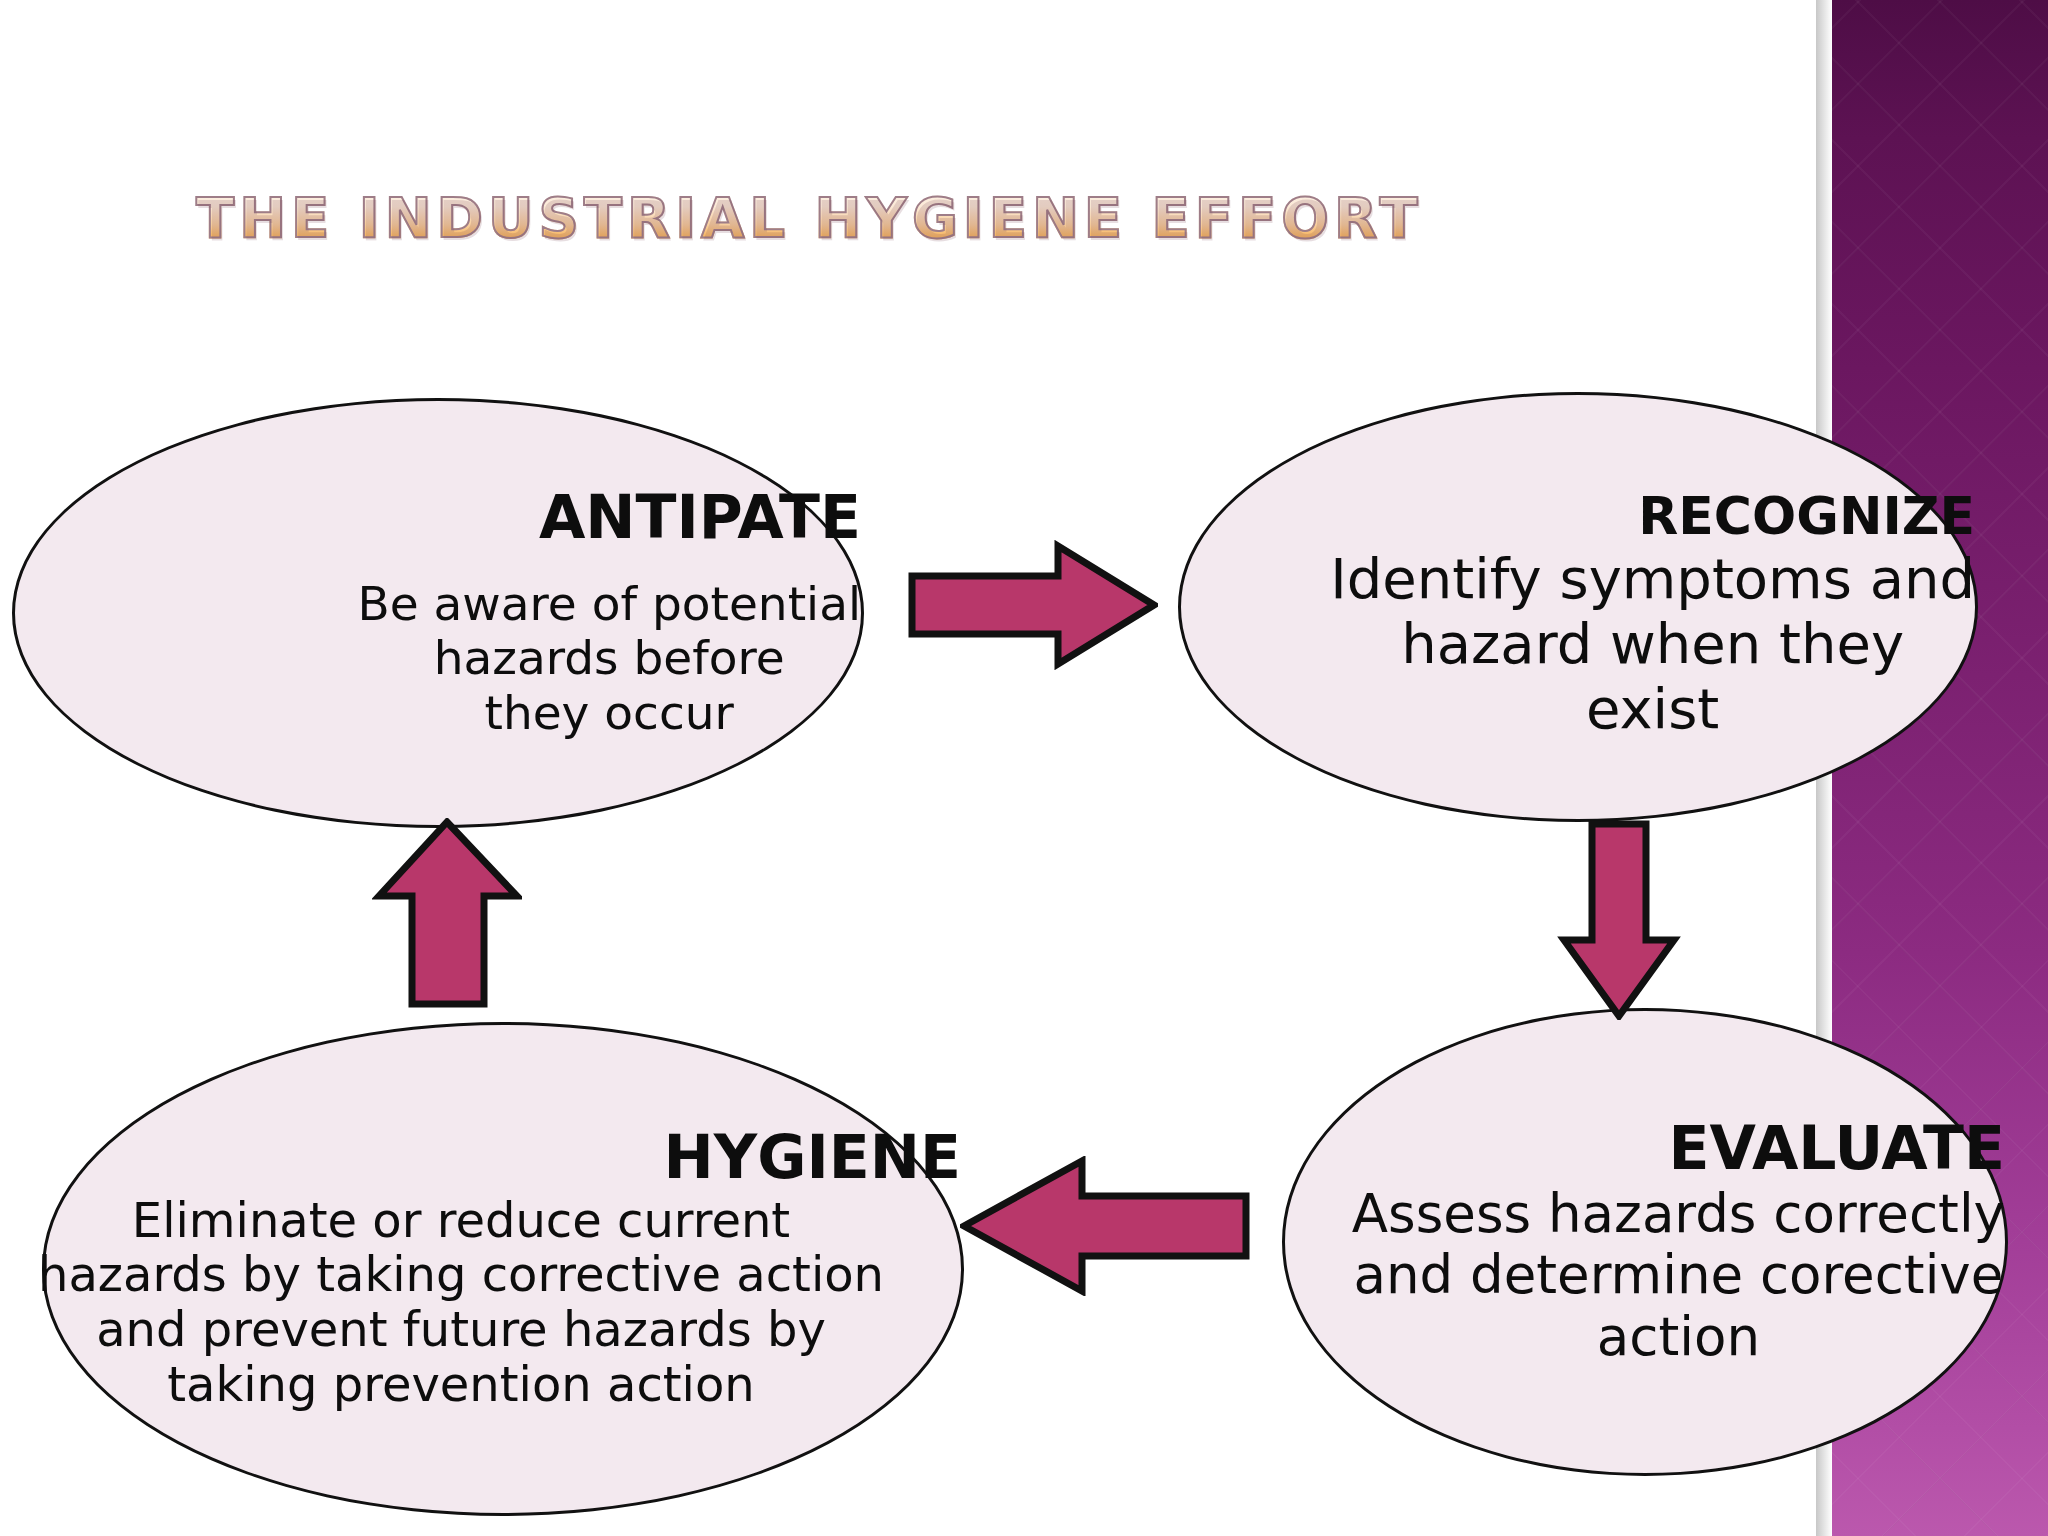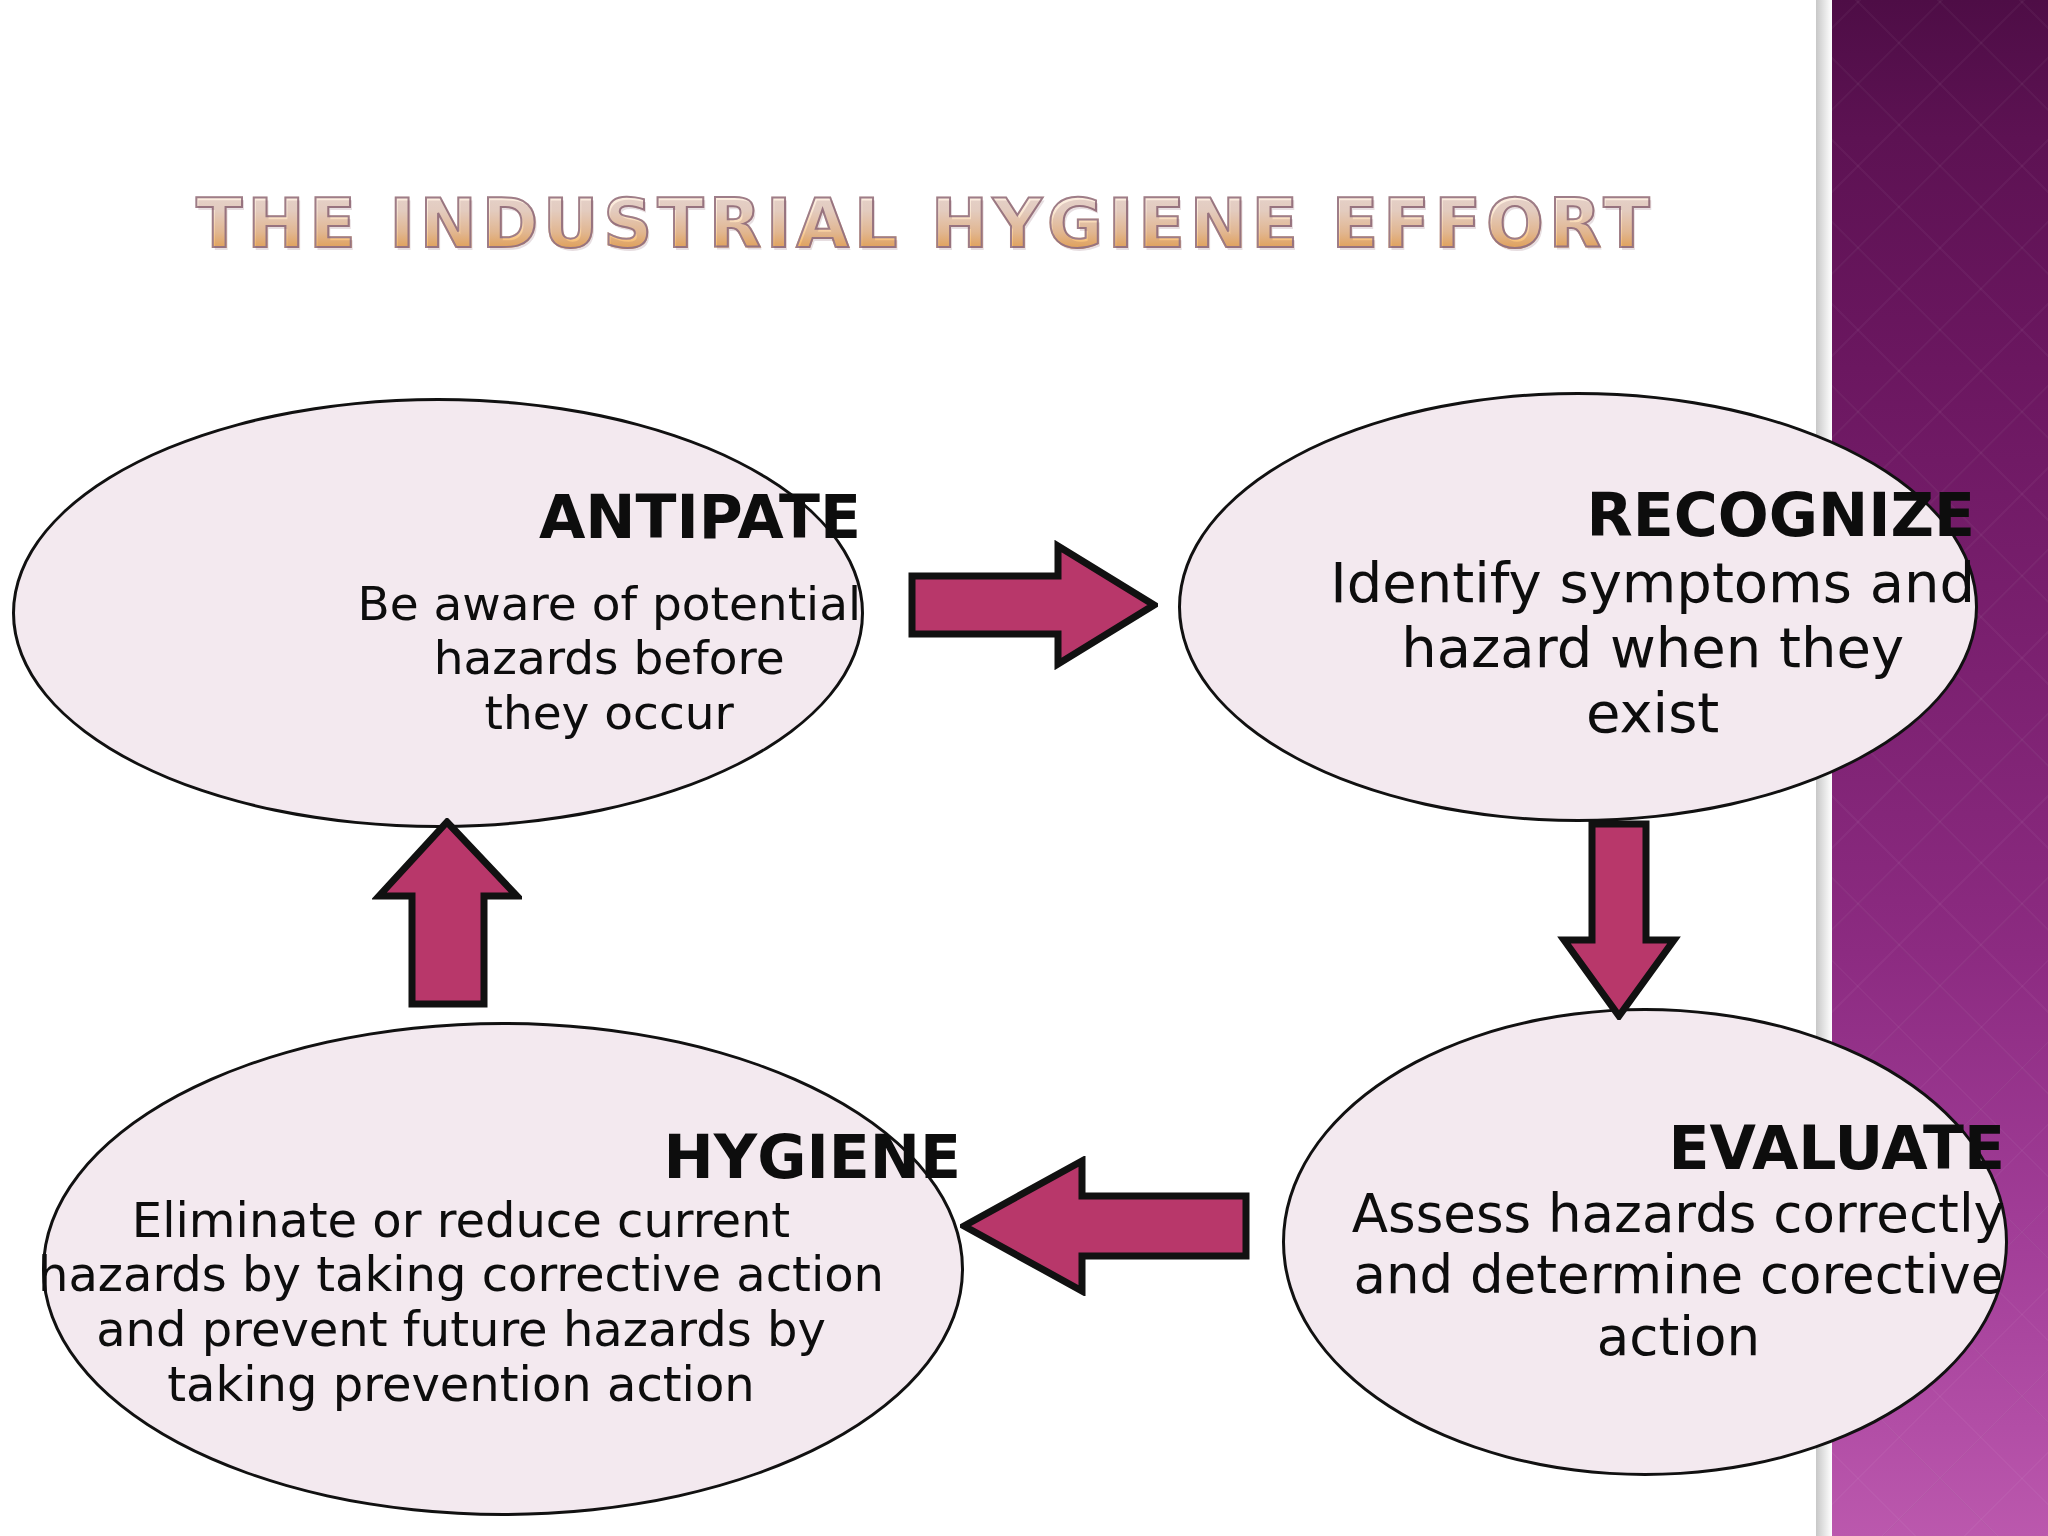--- a/index.html
+++ b/index.html
@@ -33,21 +33,21 @@
   }
   .band-shadow{
     position:absolute; top:0; left:0; width:16px; height:1536px;
     background:linear-gradient(90deg, rgba(0,0,0,.22), rgba(0,0,0,0));
   }
 
   
   .title{
     position:absolute; left:196px; top:190px; width:1700px;
     font-family:"DejaVu Sans","Liberation Sans",sans-serif;
-    font-weight:700; font-size:68px; letter-spacing:5px;
+    font-weight:700; font-size:56px; letter-spacing:5px;
     white-space:nowrap; line-height:1;
     color:#fbe2c4;
     -webkit-text-stroke:2px #9e7d88;
     background:linear-gradient(180deg,#fdf1e6 0%,#fbe9d6 30%,#f8cf9e 62%,#f7b65f 84%,#f6d6a8 100%);
     -webkit-background-clip:text;
     background-clip:text;
     -webkit-text-fill-color:transparent;
     paint-order:stroke fill;
     text-shadow:2px 3px 0 rgba(120,70,90,.18);
   }
@@ -78,21 +78,21 @@
     font-family:"DejaVu Sans","Liberation Sans",sans-serif;
   }
 
   #el-anticipate{ left:12px;  top:398px;  width:852px; height:430px; }
   #el-recognize { left:1178px;top:392px;  width:800px; height:430px; }
   #el-control   { left:42px;  top:1022px; width:922px; height:494px; }
   #el-evaluate  { left:1282px;top:1008px; width:726px; height:468px; }
 
   #el-control .body{ font-size:48px; line-height:1.14; width:1000px; margin-left:-40px;}
   #el-anticipate .body{ font-size:47px;margin-top:25px; }
-  #el-recognize .head{ font-size:60px;margin-top:16px; }
+  #el-recognize .head{ font-size:52px;margin-top:16px; }
   #el-evaluate .body{ font-size:53px; }
 
   
   .arrow{ position:absolute; }
   .arrow svg{ display:block; }
 
   #arrow-right{ left:908px; top:540px; }
   #arrow-down { left:1554px;top:820px; }
   #arrow-left { left:960px; top:1156px;}
   #arrow-up   { left:372px; top:818px; }

